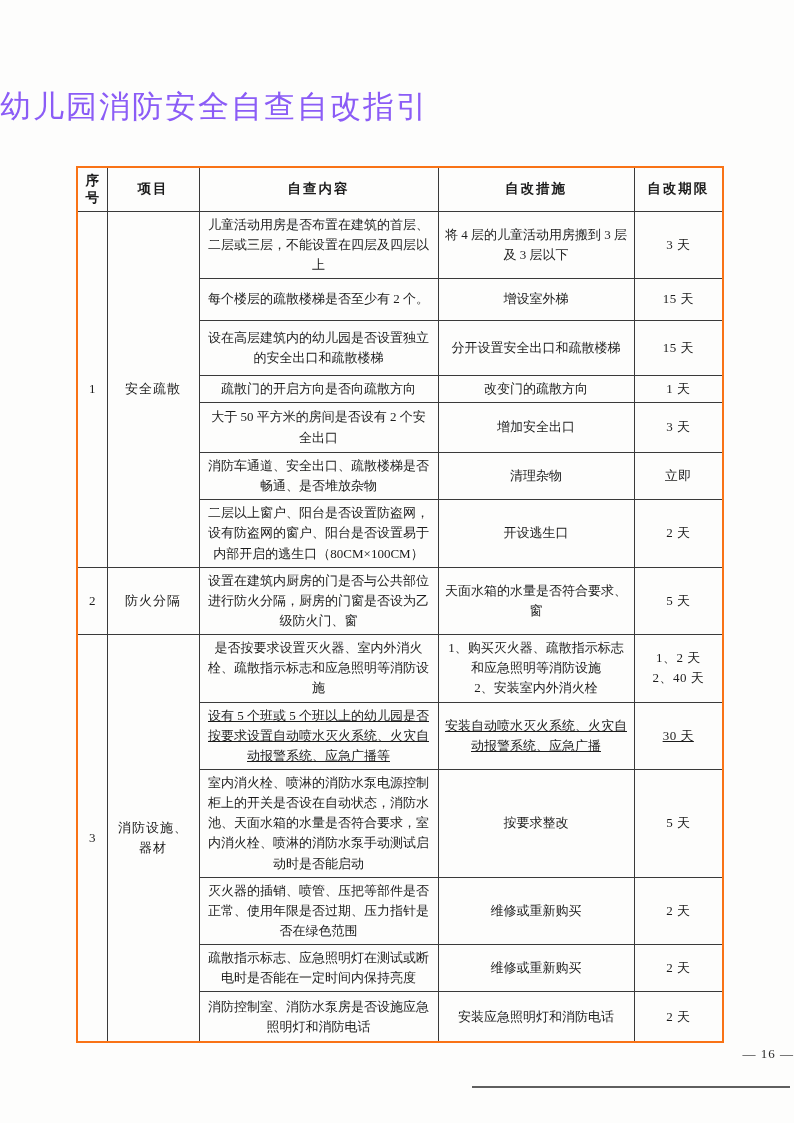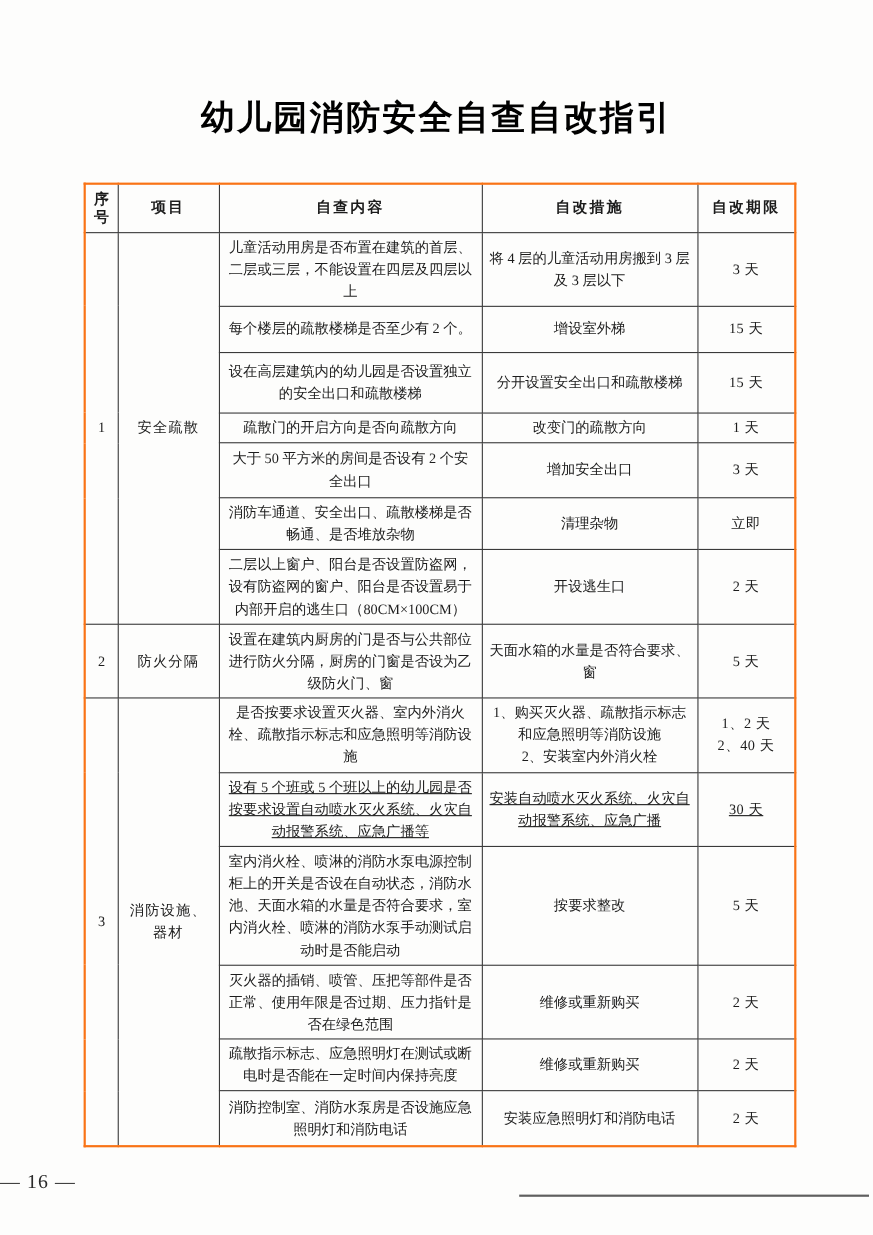--- a/index.html
+++ b/index.html
@@ -9,25 +9,25 @@
     width: 794px;
     height: 1123px;
     margin: 0 auto;
     background: #fdfdfc;
     color: #1c1c1c;
     font-family: "Liberation Serif", "DejaVu Serif", serif;
     overflow: hidden;
     padding-top: 86px;
   }
   .doc-title {
-    text-align: center;
+    text-align: left;
     font-size: 31px;
-    font-weight: 700;
+    font-weight: 400;
     letter-spacing: 2px;
-    color: #000000;
+    color: #8b5cf6;
   }
   table.inspection-table {
     border-collapse: collapse;
     table-layout: fixed;
     margin: 38px 0 0 76px;
     width: 646px;
     border: 2px solid #f97316;
   }
   .inspection-table th, .inspection-table td {
     border: 1px solid #3a3a3a;
@@ -44,23 +44,23 @@
     font-weight: 700;
     font-size: 13.5px;
     letter-spacing: 2px;
     line-height: 1.3;
   }
   .inspection-table th.no-header { letter-spacing: 0; padding: 3px 2px; }
   td.no-cell { font-size: 13px; }
   td.item-cell { letter-spacing: 1px; }
   td.deadline-cell { letter-spacing: 0.5px; }
   .page-footer {
-    margin-top: 21px;
-    text-align: left;
-    font-size: 18px;
+    margin-top: 3px;
+    text-align: right;
+    font-size: 13px;
     letter-spacing: 1px;
     color: #2a2a2a;
   }
   .bottom-rule {
     position: absolute;
     left: 472px;
     top: 1086px;
     width: 318px;
     height: 2px;
     background: #5f5f5f;

